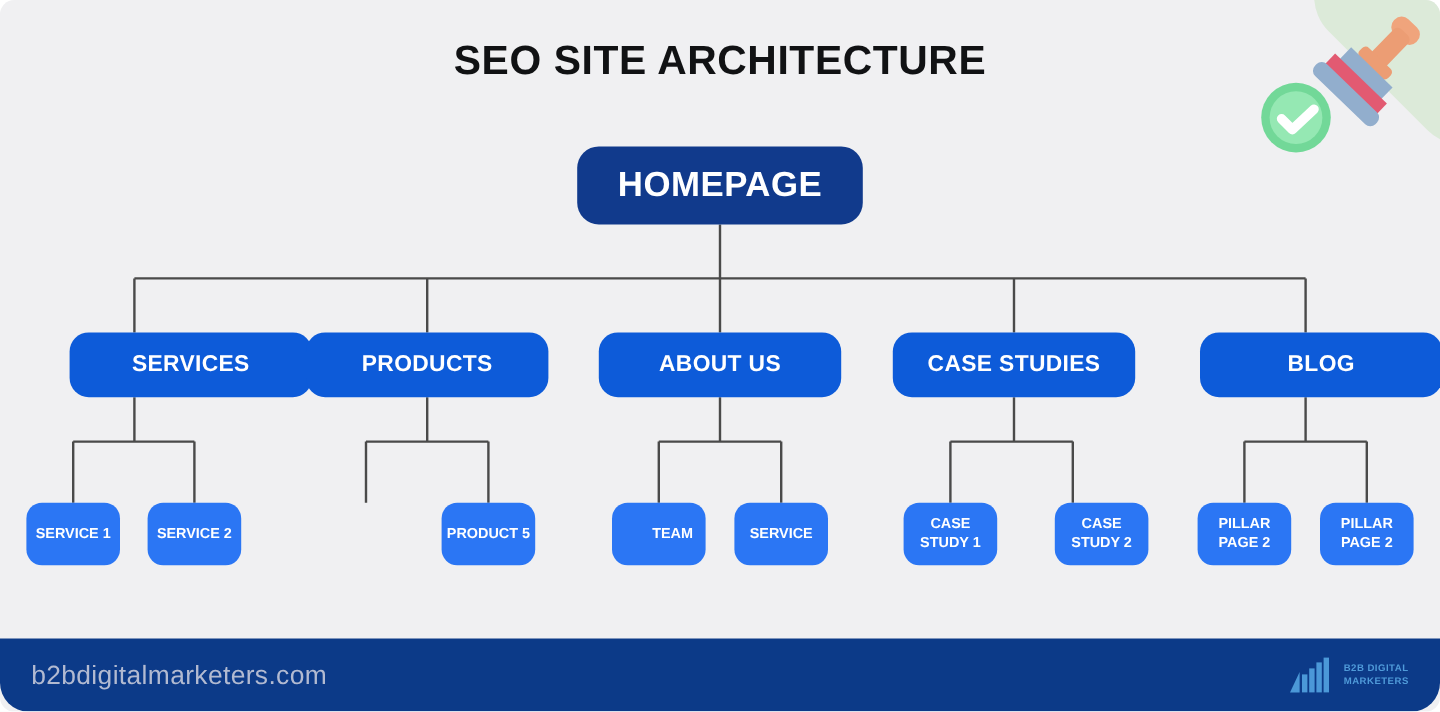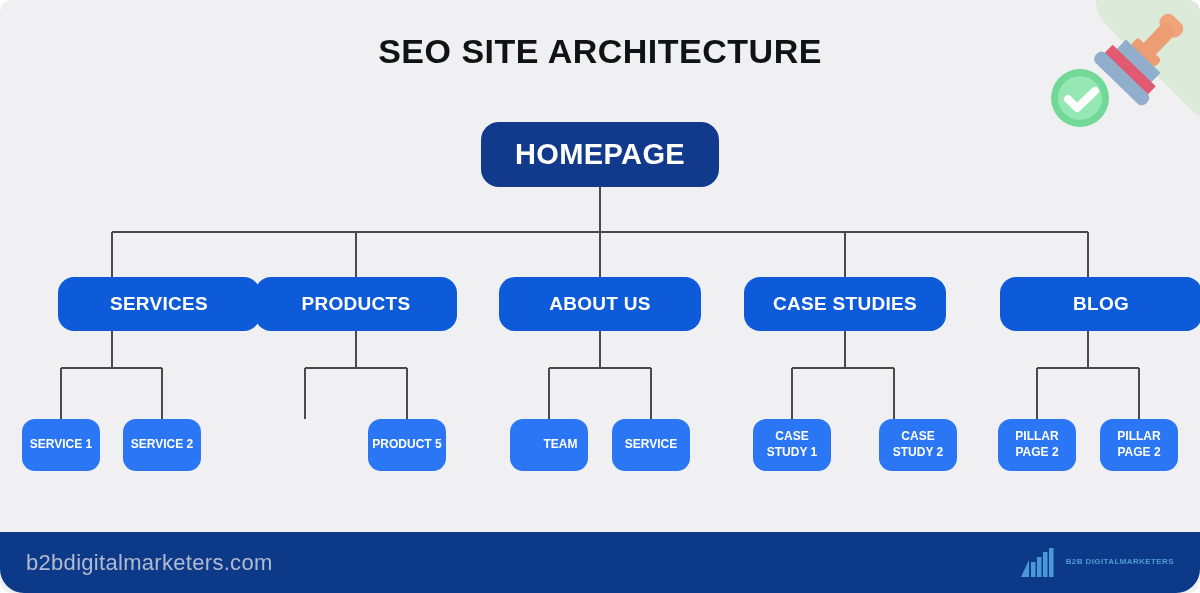--- a/index.html
+++ b/index.html
@@ -89,21 +89,21 @@
     color: #b2bad1;
     letter-spacing: 0.3px;
   }
   .footer-logo {
     display: flex;
     align-items: center;
     gap: 6px;
   }
   .footer-logo-text {
     display: flex;
-    flex-direction: row;
+    flex-direction: column;
     justify-content: flex-start;
     color: #4f9ad9;
     font-size: 8px;
     font-weight: 700;
     letter-spacing: 0.4px;
     line-height: 1.35;
   }
 </style>
 </head>
 <body>

